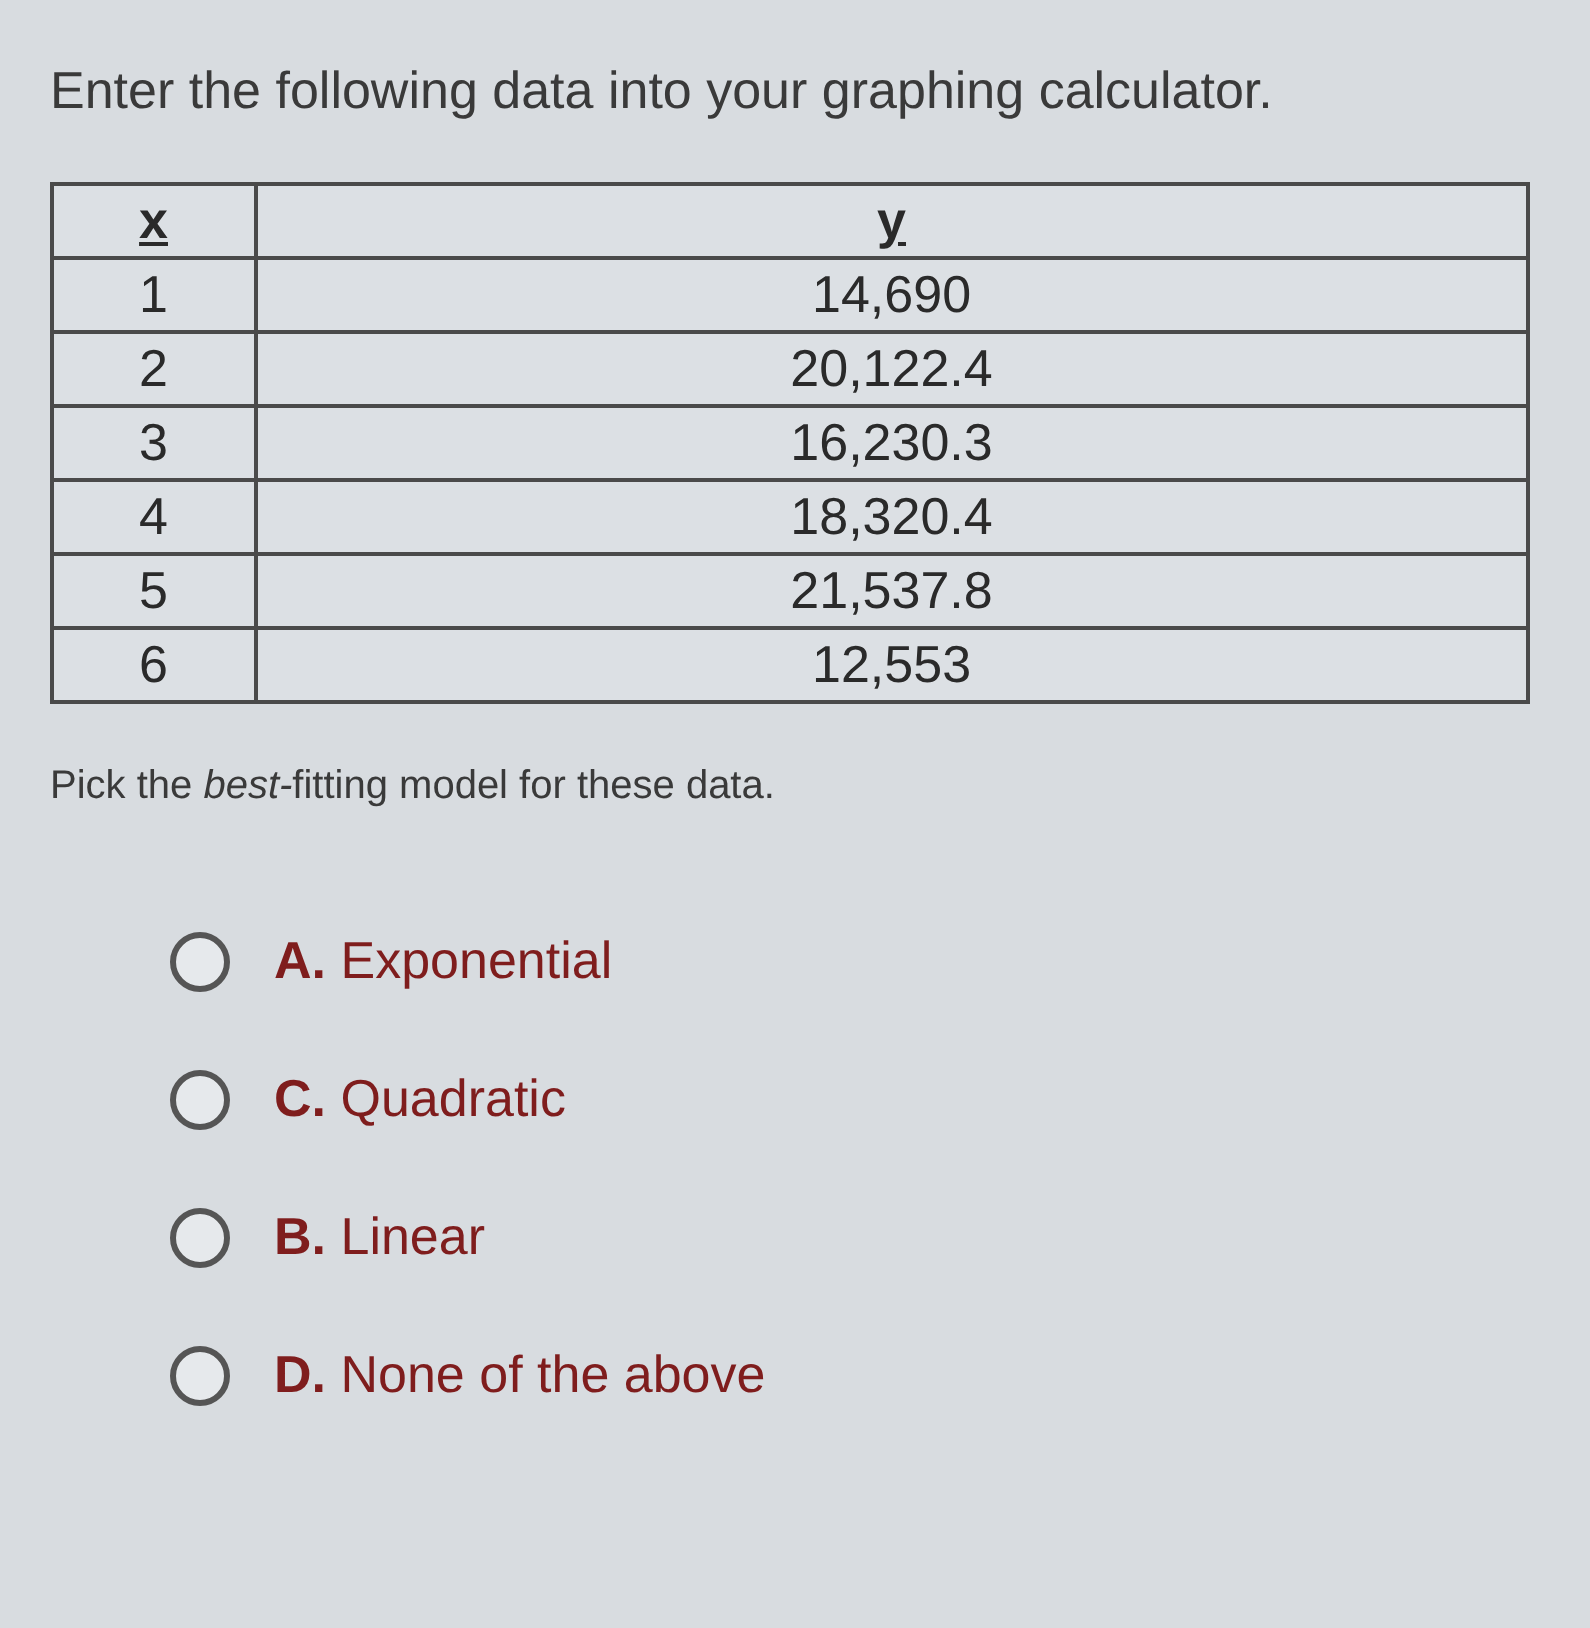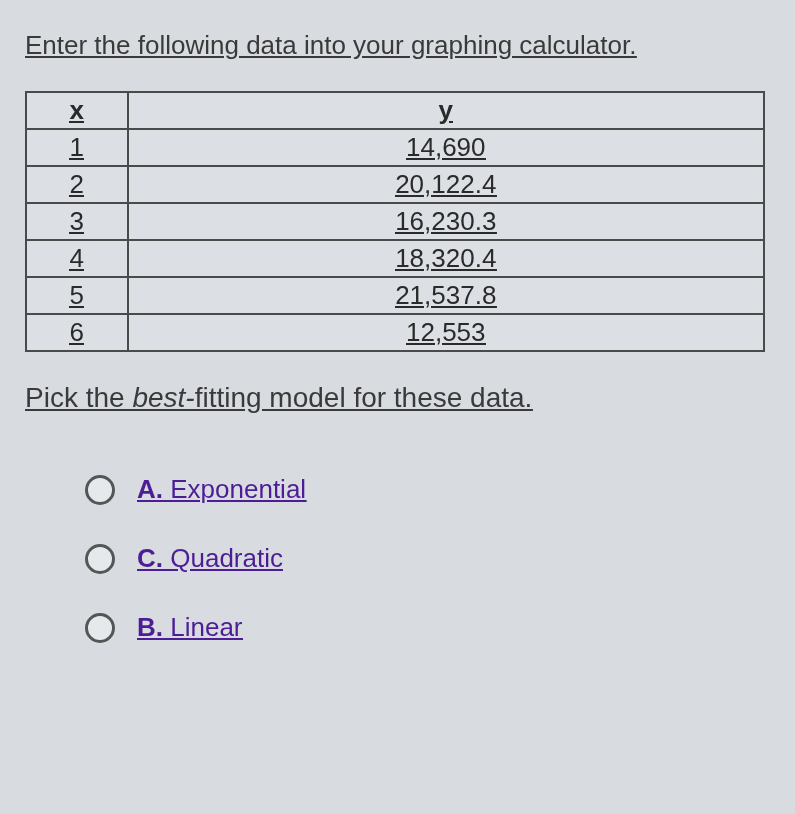--- a/index.html
+++ b/index.html
@@ -1,19 +1,18 @@
 <!DOCTYPE html>
 <html><head>
   <meta charset="utf-8">
   <style>
     * {
       box-sizing: border-box;
       margin: 0;
       padding: 0;
-      text-decoration: underline;
     }
     body {
       width: 795px;
       height: 814px;
       background: #d8dce0;
       font-family: Arial, Helvetica, sans-serif;
       color: #2a2a2a;
       padding: 20px 25px;
     }
     .instruction1 {
@@ -36,21 +35,21 @@
     }
     .data-table th {
       font-weight: bold;
       text-decoration: underline;
       font-style: normal;
     }
     .data-table td {
       font-weight: normal;
     }
     .instruction2 {
-      font-size: 28px;
+      font-size: 20px;
       color: #3a3a3a;
       margin-bottom: 60px;
     }
     .instruction2 .emph {
       font-style: italic;
     }
     .options {
       padding-left: 60px;
     }
     .option {
@@ -62,21 +61,21 @@
       width: 30px;
       height: 30px;
       border: 3px solid #555;
       border-radius: 50%;
       background: #e6e9ec;
       margin-right: 22px;
       flex-shrink: 0;
     }
     .option-label {
       font-size: 26px;
-      color: #4c1d95;
+      color: #7f1d1d;
     }
     .option-label .letter {
       font-weight: bold;
     }
   </style>
 </head>
 <body>
 
 <div class="instruction1">Enter the following data into your graphing calculator.</div>
 
@@ -134,13 +133,20 @@
       <span>Quadratic</span>
     </div>
   </div>
   <div class="option">
     <div class="radio"></div>
     <div class="option-label">
       <span class="letter">B.</span>
       <span>Linear</span>
     </div>
   </div>
+  <div class="option">
+    <div class="radio"></div>
+    <div class="option-label">
+      <span class="letter">D.</span>
+      <span>None of the above</span>
+    </div>
+  </div>
 </div>
 
 </body></html>

